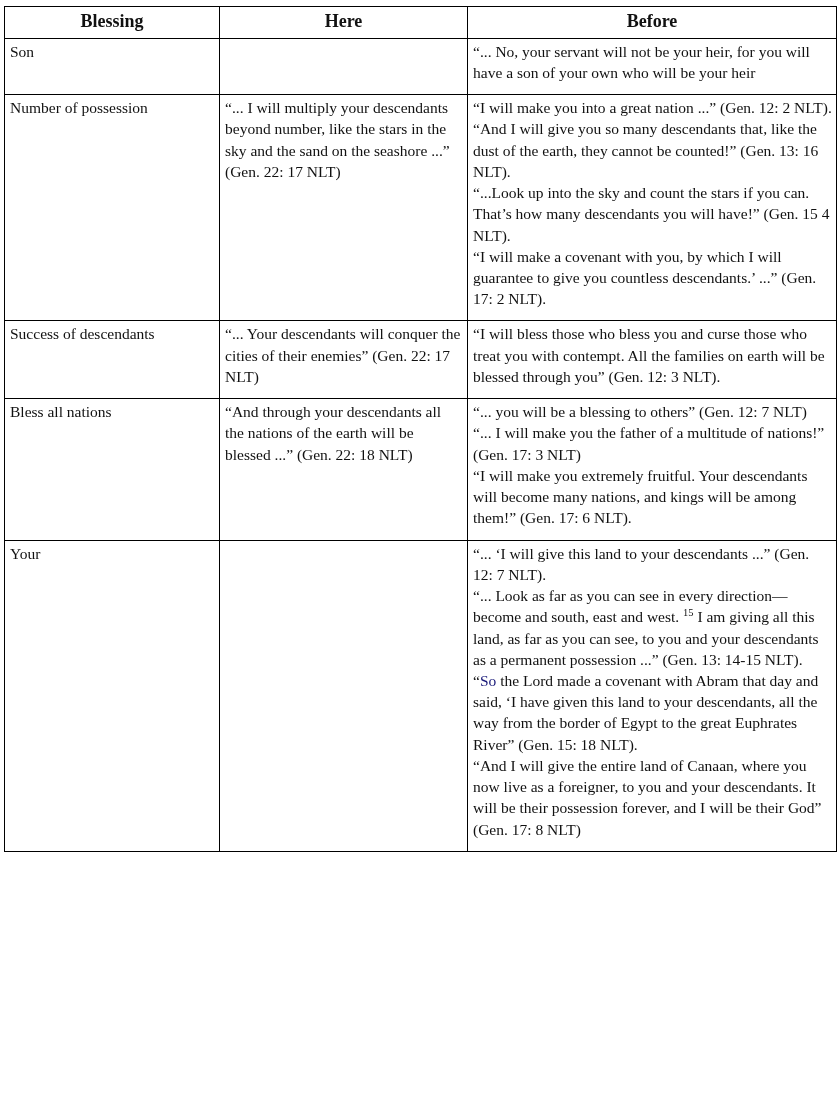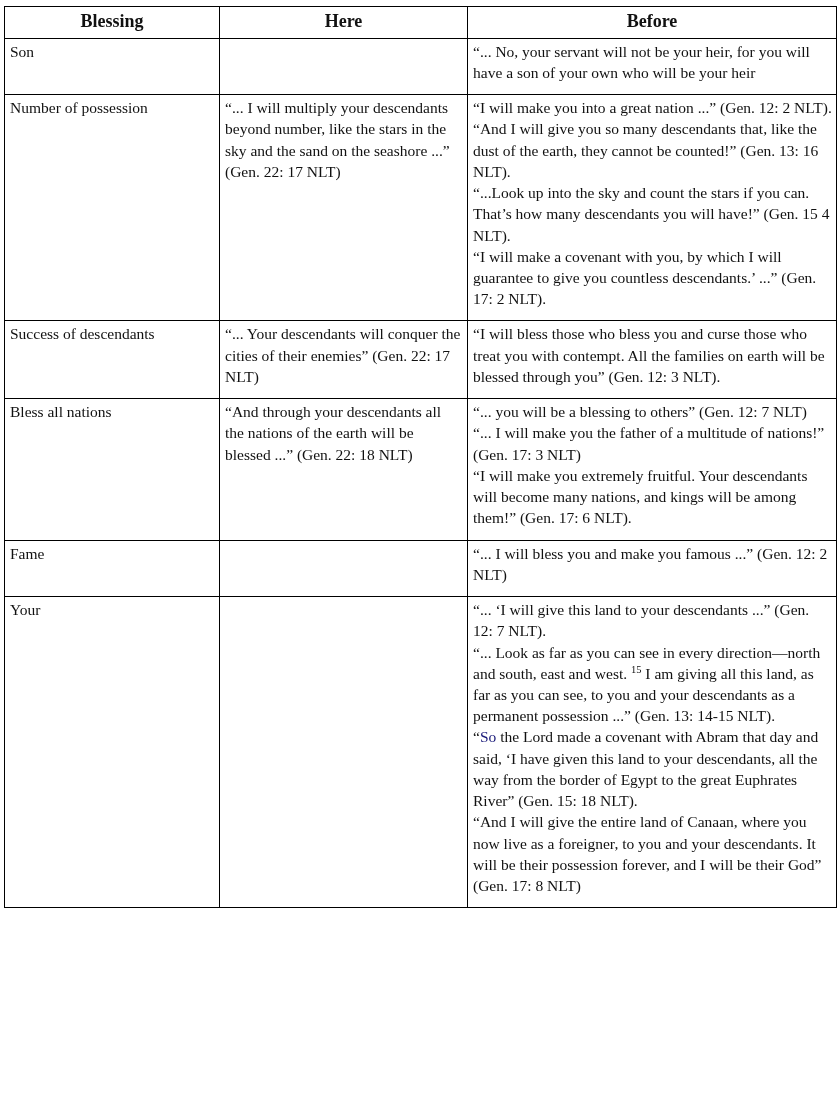--- a/index.html
+++ b/index.html
@@ -112,34 +112,27 @@
         <td>
           <p class="q">“And through your descendants all the nations of the earth will be blessed ...” (Gen. 22: 18 NLT)</p>
         </td>
         <td>
           <p class="q">“... you will be a blessing to others” (Gen. 12: 7 NLT)</p>
           <p class="q">“... I will make you the father of a multitude of nations!”  (Gen. 17: 3 NLT)</p>
           <p class="q">“I will make you extremely fruitful. Your descendants will become many nations, and kings will be among them!” (Gen. 17: 6 NLT).</p>
         </td>
       </tr>
 
-      <tr>
-        <td class="blessing-cell">Fame</td>
-        <td></td>
-        <td>
-          <p class="q">“... I will bless you and make you famous ...” (Gen. 12: 2 NLT)</p>
-        </td>
-      </tr>
 
       <tr>
         <td class="blessing-cell">Your</td>
         <td></td>
         <td>
           <p class="q">“... ‘I will give this land to your descendants ...” (Gen. 12: 7 NLT).</p>
-          <p class="q"><span>“... Look as far as you can see in every direction—north and south, east and west. </span><span class="sup">15</span><span> I am giving all this land, as far as you can see, to you and your descendants as a permanent possession ...” (Gen. 13: 14-15 NLT).</span></p>
+          <p class="q"><span>“... Look as far as you can see in every direction—become and south, east and west. </span><span class="sup">15</span><span> I am giving all this land, as far as you can see, to you and your descendants as a permanent possession ...” (Gen. 13: 14-15 NLT).</span></p>
           <p class="q"><span>“</span><span class="ulink">So</span><span> the Lord made a covenant with Abram that day and said, ‘I have given this land to your descendants, all the way from the border of Egypt to the great Euphrates River” (Gen. 15: 18 NLT).</span></p>
           <p class="q">“And I will give the entire land of Canaan, where you now live as a foreigner, to you and your descendants. It will be their possession forever, and I will be their God” (Gen. 17: 8 NLT)</p>
         </td>
       </tr>
 
     </tbody>
   </table>
 </div>
 
 </body></html>

